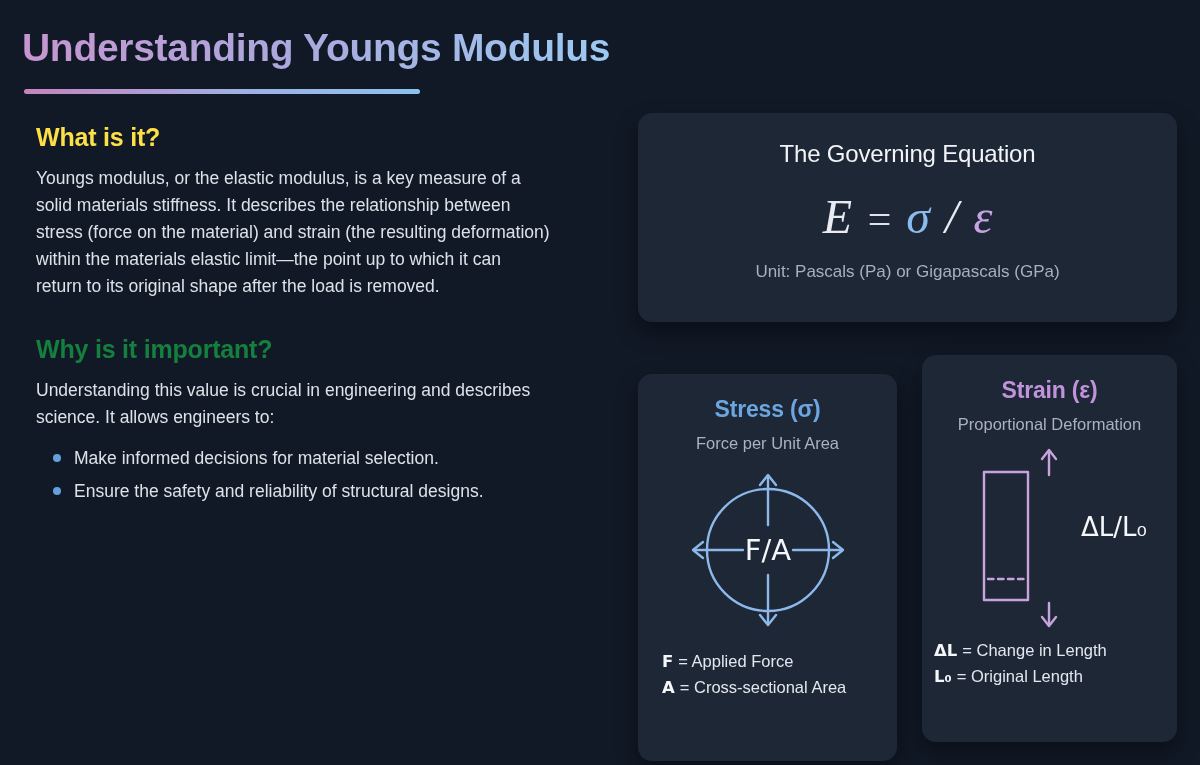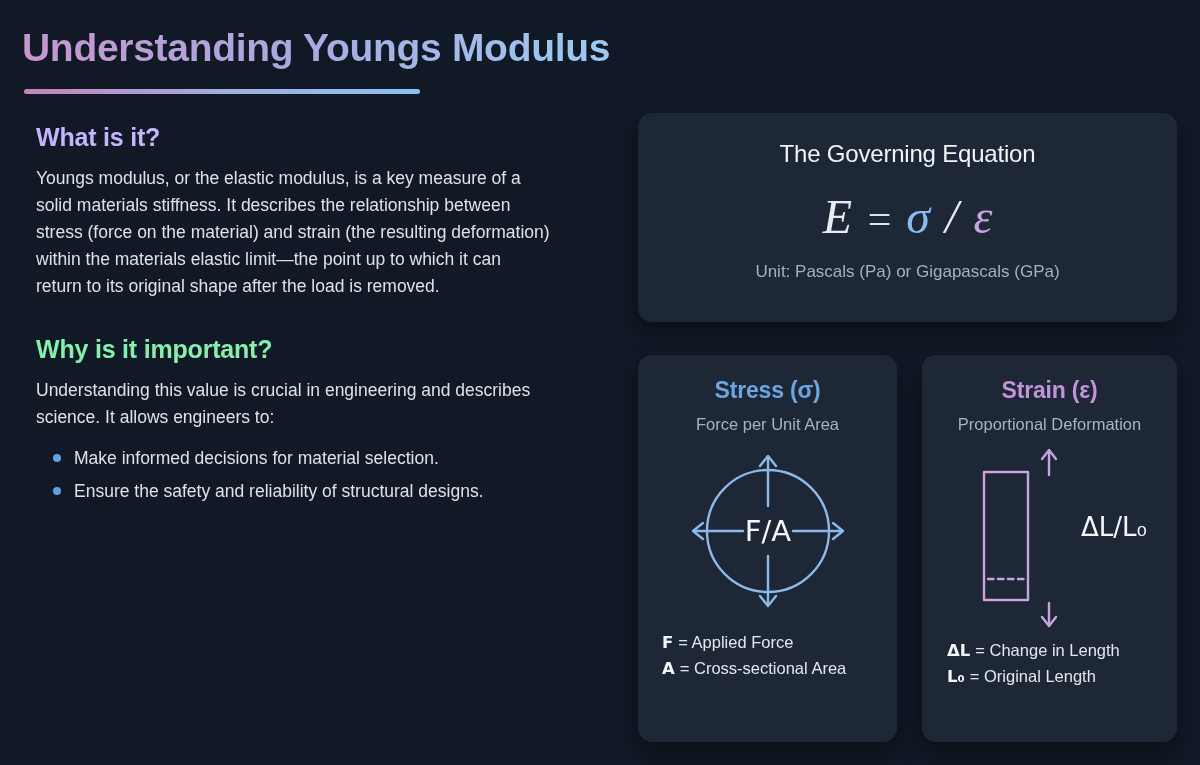--- a/index.html
+++ b/index.html
@@ -29,22 +29,22 @@
     background: linear-gradient(90deg, #c583bd 0%, #9fb0e4 55%, #8ac2f0 100%);
   }
 
   
   .left-col { position: absolute; left: 36px; top: 122px; width: 592px; }
   .sec-heading {
     margin: 0 0 13px 0;
     font-size: 25px; font-weight: bold; letter-spacing: -0.2px;
     line-height: 30px;
   }
-  .sec-heading.blue { color: #c4b5fd; }
-  .sec-heading.purple { color: #86efac; }
+  .sec-heading.blue { color: #fde047; }
+  .sec-heading.purple { color: #15803d; }
   .body-text {
     margin: 0; color: #dde2e8;
     font-size: 17.5px; line-height: 27px;
     white-space: pre-line;
   }
   .why-heading { margin-top: 34px; }
   .bullet-list { list-style: none; margin: 14px 0 0 0; padding: 0 0 0 38px; }
   .bullet-list li {
     position: relative; margin-bottom: 7px;
     color: #dde2e8; font-size: 17.5px; line-height: 26px;
@@ -73,39 +73,39 @@
     font-style: italic; font-size: 48px; line-height: 52px;
     color: #e8ebf2;
   }
   .eq-e { color: #e8ebf2; }
   .eq-equals { color: #dfe3ec; margin: 0 13px; font-size: 42px; }
   .eq-sigma { color: #8bbaf0; }
   .eq-slash { color: #e8ebf2; margin: 0 15px; }
   .eq-epsilon { color: #c6a3e2; }
   .eq-unit { margin-top: 17px; color: #a8b0bc; font-size: 17px; }
 
-  .stress-card { left: 638px; top: 355px; width: 259px; height: 387px; }
+  .stress-card { left: 638px; top: 374px; width: 259px; height: 387px; }
   .strain-card { left: 922px; top: 355px; width: 255px; height: 387px; }
   .small-card-title {
     margin: 22px 0 0 0; text-align: center;
     font-size: 23px; font-weight: bold; letter-spacing: -0.2px;
   }
   .stress-card .small-card-title { color: #6ca6e0; }
   .strain-card .small-card-title { color: #c193da; }
   .card-subtitle {
     margin: 11px 0 0 0; text-align: center;
     color: #aab2bd; font-size: 16.5px;
   }
   .diagram { display: block; margin: 8px auto 0 auto; }
   .diagram-label-main {
     font-family: "DejaVu Sans", "Liberation Sans", sans-serif;
     fill: #f5f7fa;
   }
   .legend { margin: 6px 0 0 24px; }
-  .strain-card .legend { margin-left: 25px; }
+  .strain-card .legend { margin-left: 12px; }
   .legend-row { color: #e2e7ee; font-size: 16.5px; line-height: 24.5px; }
   .legend-term { font-weight: bold; color: #f4f6f9; font-family: "DejaVu Sans", "Liberation Sans", sans-serif; }
   .legend-def { margin-left: 5px; }
 </style>
 </head>
 <body>
 
 <div class="stage">
 
   <h1 class="page-title">Understanding Youngs Modulus</h1>

